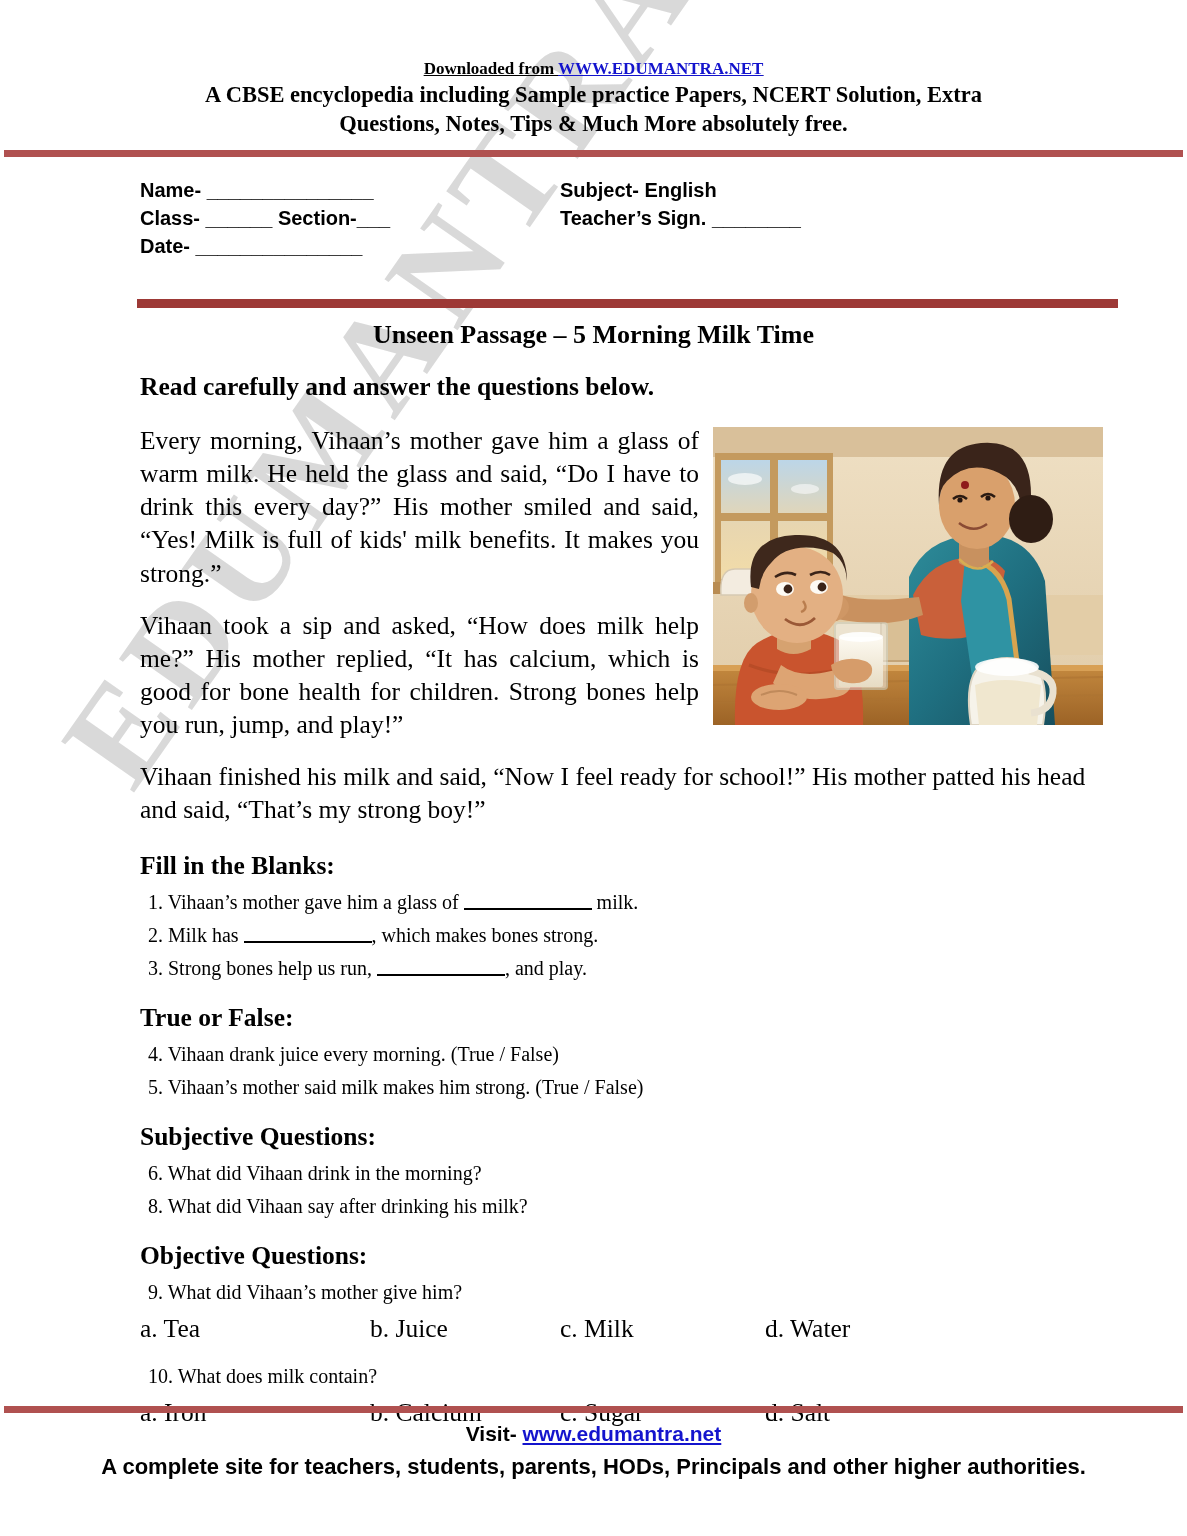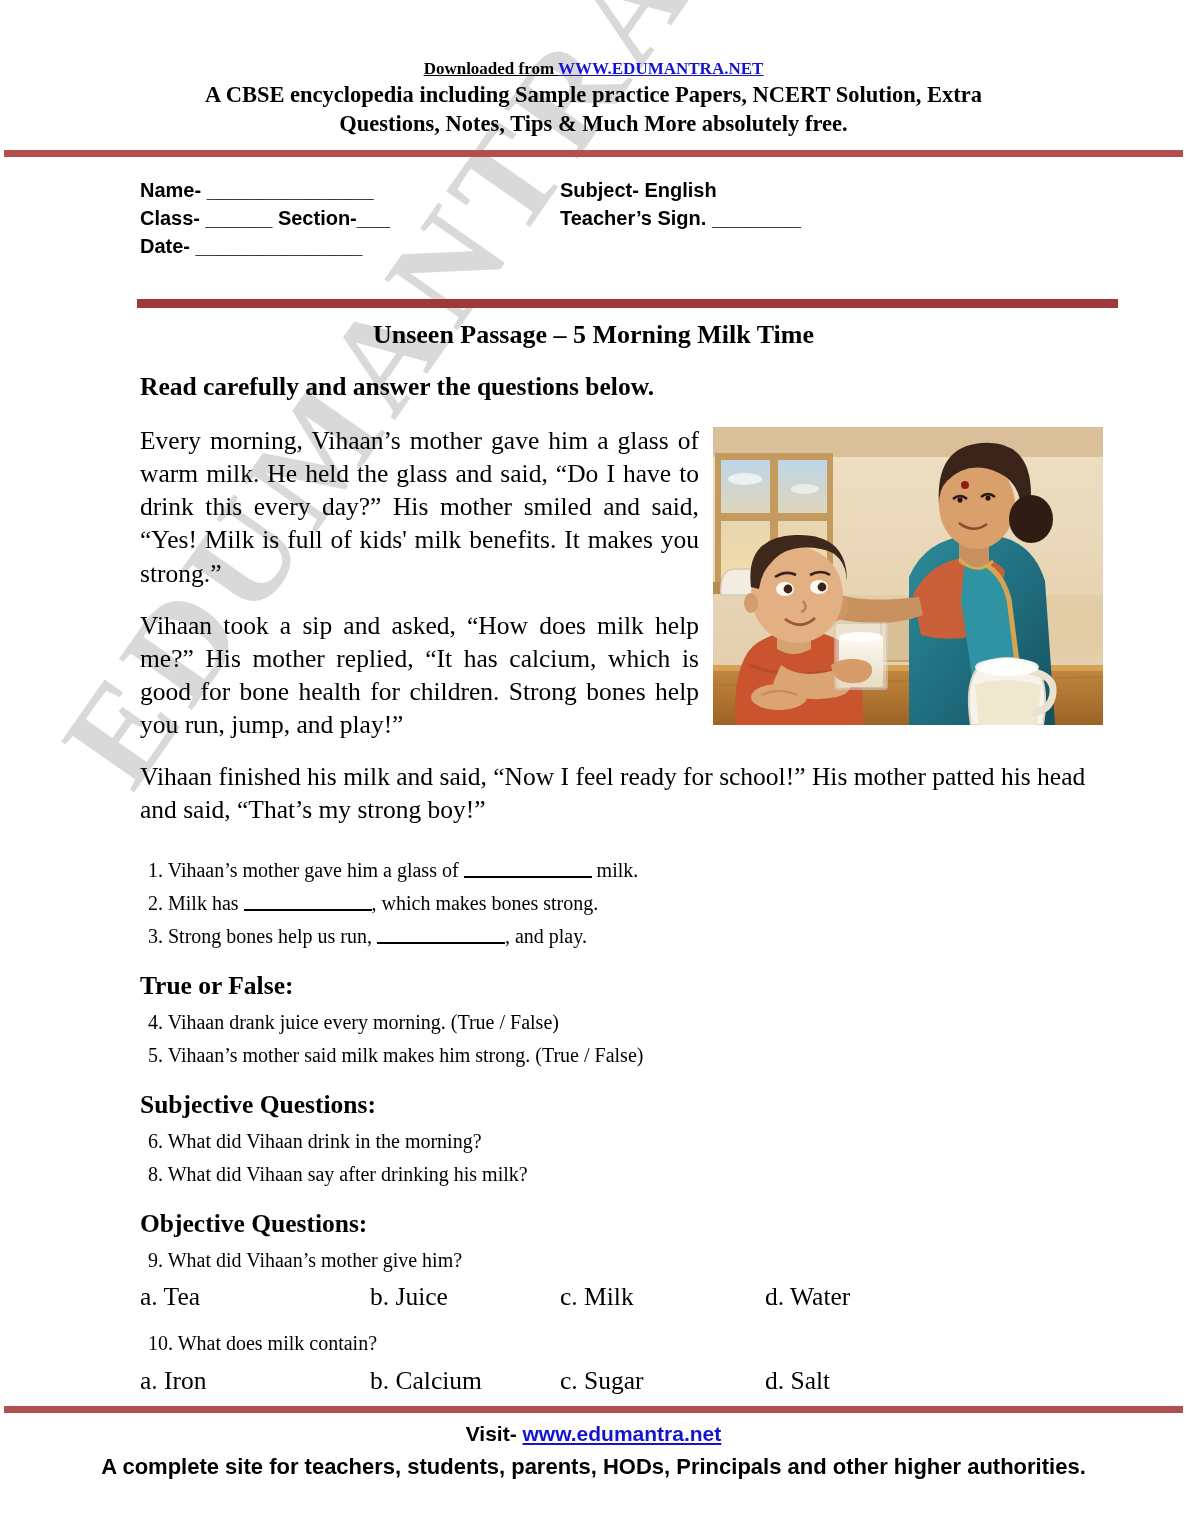--- a/index.html
+++ b/index.html
@@ -379,20 +379,21 @@
     </div>
 
     <p class="passage-para">Every morning, Vihaan’s mother gave him a glass of warm milk. He held the glass and said, “Do I have to drink this every day?” His mother smiled and said, “Yes! Milk is full of kids' milk benefits. It makes you strong.”</p>
     <p class="passage-para">Vihaan took a sip and asked, “How does milk help me?” His mother replied, “It has calcium, which is good for bone health for children. Strong bones help you run, jump, and play!”</p>
     <p class="passage-para last">Vihaan finished his milk and said, “Now I feel ready for school!” His mother patted his head and said, “That’s my strong boy!”</p>
   </div>
 
   <div id="qa-sections">
 
     <div class="section-block">
+      <div class="section-heading">Fill in the Blanks:</div>
 
       <div class="q-line"><span>1. Vihaan’s mother gave him a glass of </span><span class="blank-fill"></span><span> milk.</span></div>
 
       <div class="q-line"><span>2. Milk has </span><span class="blank-fill"></span><span>, which makes bones strong.</span></div>
 
       <div class="q-line"><span>3. Strong bones help us run, </span><span class="blank-fill"></span><span>, and play.</span></div>
     </div>
 
     <div class="section-block">
       <div class="section-heading">True or False:</div>

